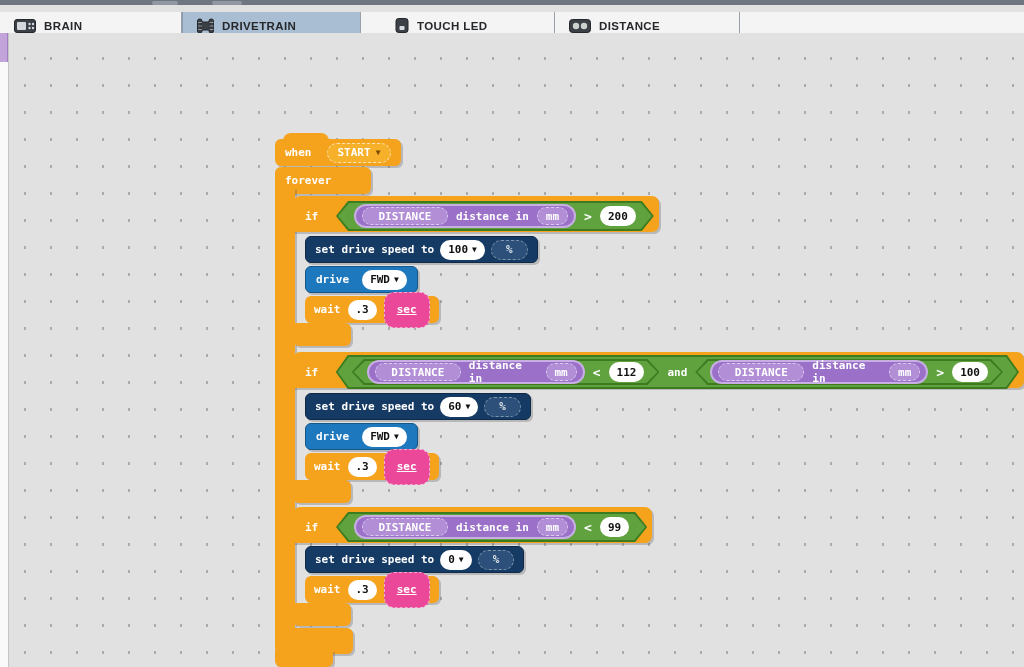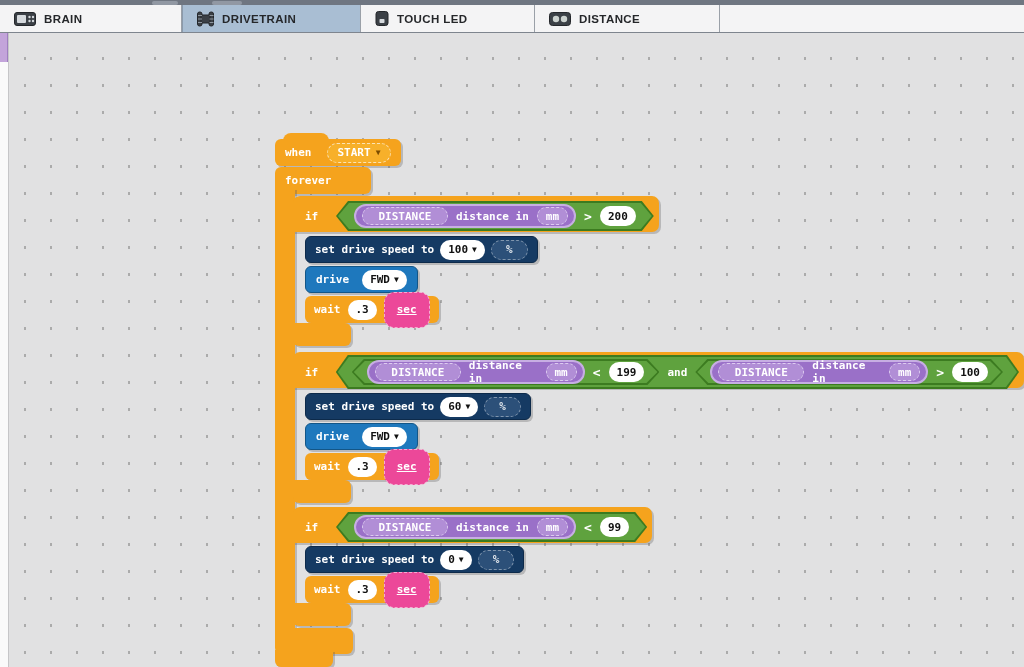--- a/index.html
+++ b/index.html
@@ -6,21 +6,21 @@
   body{
     width:1024px;height:667px;position:relative;overflow:hidden;
     font-family:"Liberation Sans", sans-serif;
     background:#e1e1e2;
   }
   
   .topstrip{position:absolute;left:0;top:0;width:1024px;height:5px;background:#6f7681;}
   .topstrip .smudge{position:absolute;top:1px;height:4px;background:#9aa1ab;border-radius:2px;opacity:.8;}
   
   .tabbar{
-    position:absolute;left:0;top:5px;width:1024px;height:28px;
+    position:absolute;left:0;top:12px;width:1024px;height:28px;
     background:#f4f4f5;border-bottom:1px solid #7e858e;display:flex;box-sizing:border-box;
   }
   .tab{
     display:flex;align-items:center;gap:8px;box-sizing:border-box;
     padding-left:14px;border-right:1px solid #9aa0a8;height:100%;
     font-size:11.5px;font-weight:bold;color:#25272a;letter-spacing:.4px;cursor:pointer;
   }
   .tab.selected{background:#a9bed3;border-left:1px solid #8a9aac;}
   .tab .ticon{flex:0 0 auto;display:block;}
   .tabbar .filler{flex:1;}
@@ -101,21 +101,21 @@
       <rect x="4" y="4" width="9" height="8" rx="1" fill="#3b4046" stroke="#24272b"></rect>
       <line x1="1" y1="4.5" x2="5" y2="4.5" stroke="#8e969e" stroke-width="1"></line>
       <line x1="1" y1="8" x2="5" y2="8" stroke="#8e969e" stroke-width="1"></line>
       <line x1="1" y1="11.5" x2="5" y2="11.5" stroke="#8e969e" stroke-width="1"></line>
       <line x1="12.5" y1="4.5" x2="16.5" y2="4.5" stroke="#8e969e" stroke-width="1"></line>
       <line x1="12.5" y1="8" x2="16.5" y2="8" stroke="#8e969e" stroke-width="1"></line>
       <line x1="12.5" y1="11.5" x2="16.5" y2="11.5" stroke="#8e969e" stroke-width="1"></line>
     </svg>
     <span>DRIVETRAIN</span>
   </div>
-  <div class="tab" style="width:174px;">
+  <div class="tab" style="width:174px;margin-left:20px;">
     <svg class="ticon" width="14" height="15" viewBox="0 0 14 15">
       <rect x="1" y="0.5" width="12" height="14" rx="2.5" fill="#3b4046" stroke="#24272b"></rect>
       <rect x="4.5" y="8" width="5" height="4" rx="0.8" fill="#d6dade"></rect>
     </svg>
     <span>TOUCH LED</span>
   </div>
   <div class="tab" style="width:185px;">
     <svg class="ticon" width="22" height="14" viewBox="0 0 22 14">
       <rect x="0.5" y="0.5" width="21" height="13" rx="3" fill="#3b4046" stroke="#24272b"></rect>
       <circle cx="7" cy="7" r="3.2" fill="#ccd2cf"></circle>
@@ -203,21 +203,21 @@
             <span class="ppill wide">
                 <span>DISTANCE</span>
               </span>
             <span>distance in</span>
             <span class="ppill">
                 <span>mm</span>
               </span>
           </span>
           <span class="op">&lt;</span>
           <span class="oval">
-              <span>199</span>
+              <span>112</span>
             </span>
         </span>
       </span>
       <span>and</span>
       <span class="hex inner">
           <span class="hexfill"></span>
         <span class="hx" style="padding:0 15px;">
           <span class="sensor">
             <span class="ppill wide">
                 <span>DISTANCE</span>

